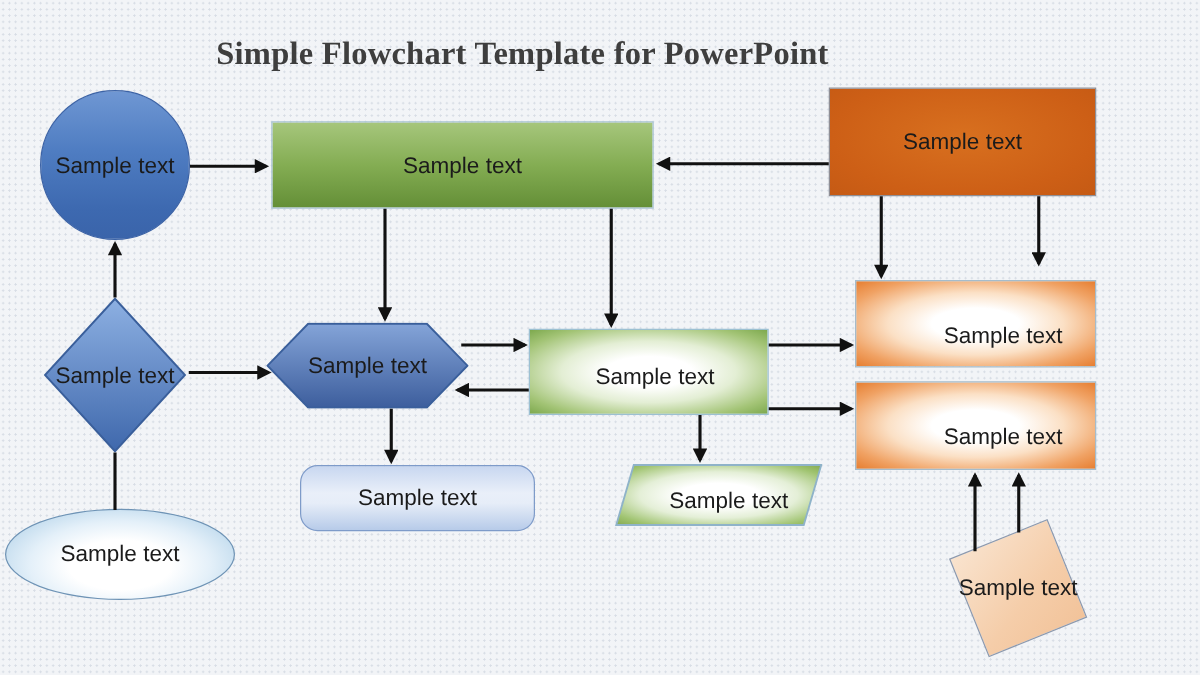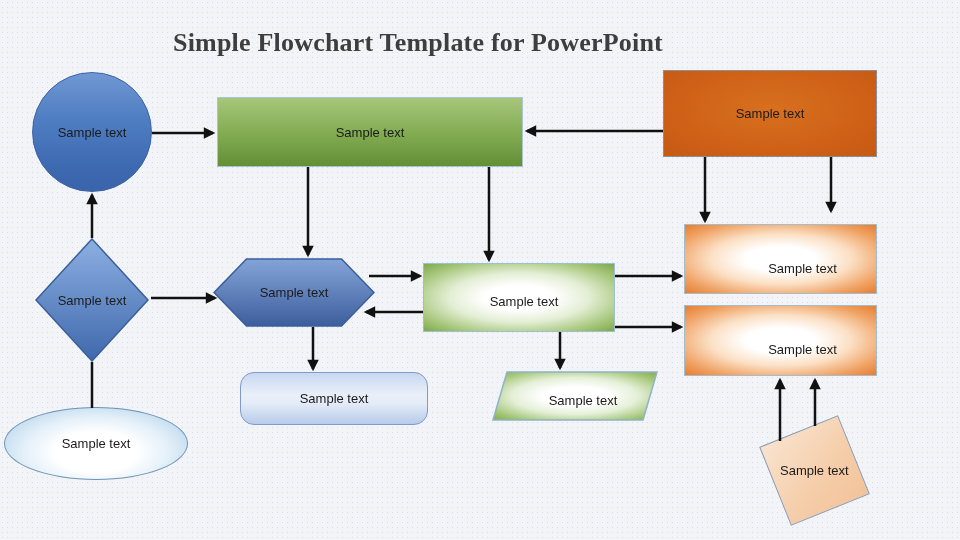--- a/index.html
+++ b/index.html
@@ -9,21 +9,21 @@
     background-image:radial-gradient(#d7dde5 0.9px, transparent 0.9px);
     background-size:5px 5px;
     font-family:"Liberation Sans", sans-serif;
   }
   .title{
     position:absolute;left:173px;top:28px;margin:0;z-index:2;
     font-family:"Liberation Serif","DejaVu Serif",serif;
     font-size:26px;font-weight:700;color:#3e3e3e;letter-spacing:.2px;
   }
   .shape{position:absolute;display:flex;align-items:center;justify-content:center;z-index:1;}
-  .lbl{font-size:13px;color:#1b1b1b;white-space:nowrap;position:relative;z-index:1;}
+  .lbl{font-size:18px;color:#1b1b1b;white-space:nowrap;position:relative;z-index:1;}
   .shape>svg{position:absolute;inset:0;z-index:0;}
 
   .circle{
     left:32px;top:72px;width:120px;height:120px;border-radius:50%;
     background:linear-gradient(180deg,#6f97d3 0%,#4f7dc2 40%,#3d69b0 80%,#3a64aa 100%);
     border:1.5px solid #3c63a6;box-sizing:border-box;
   }
   .green-rect{
     left:217px;top:97px;width:306px;height:70px;
     background:linear-gradient(180deg,#a6c67c 0%,#84ad53 50%,#648f37 100%);

